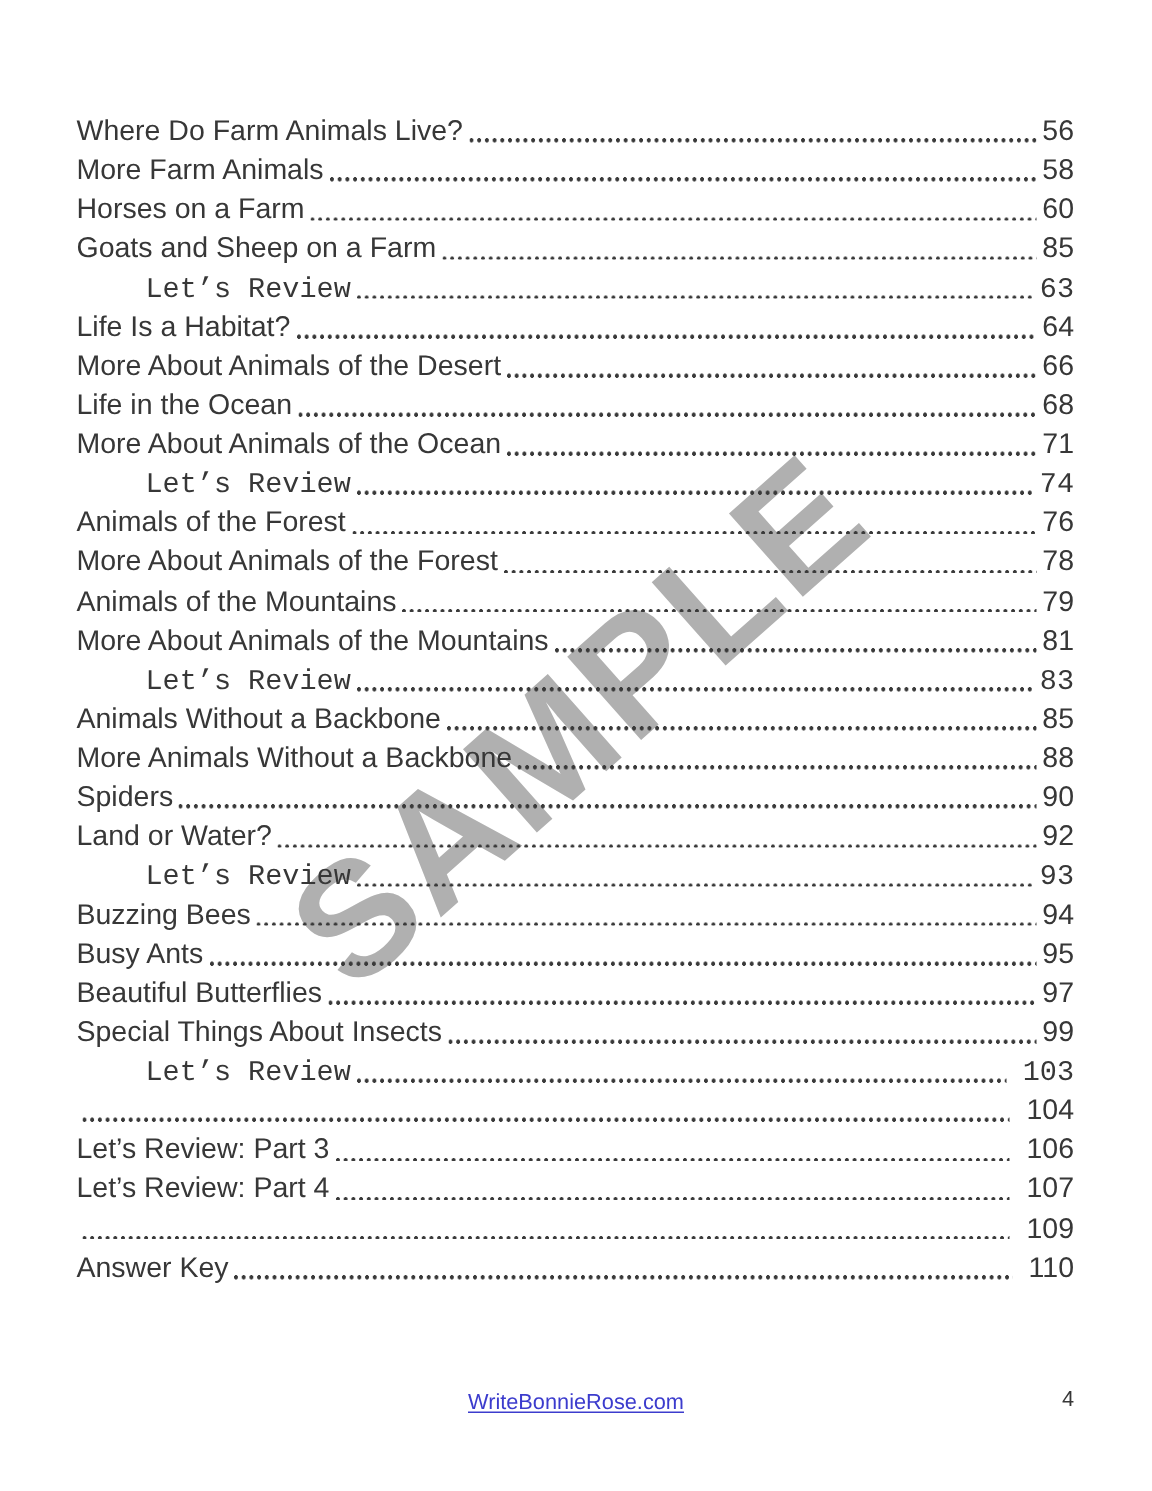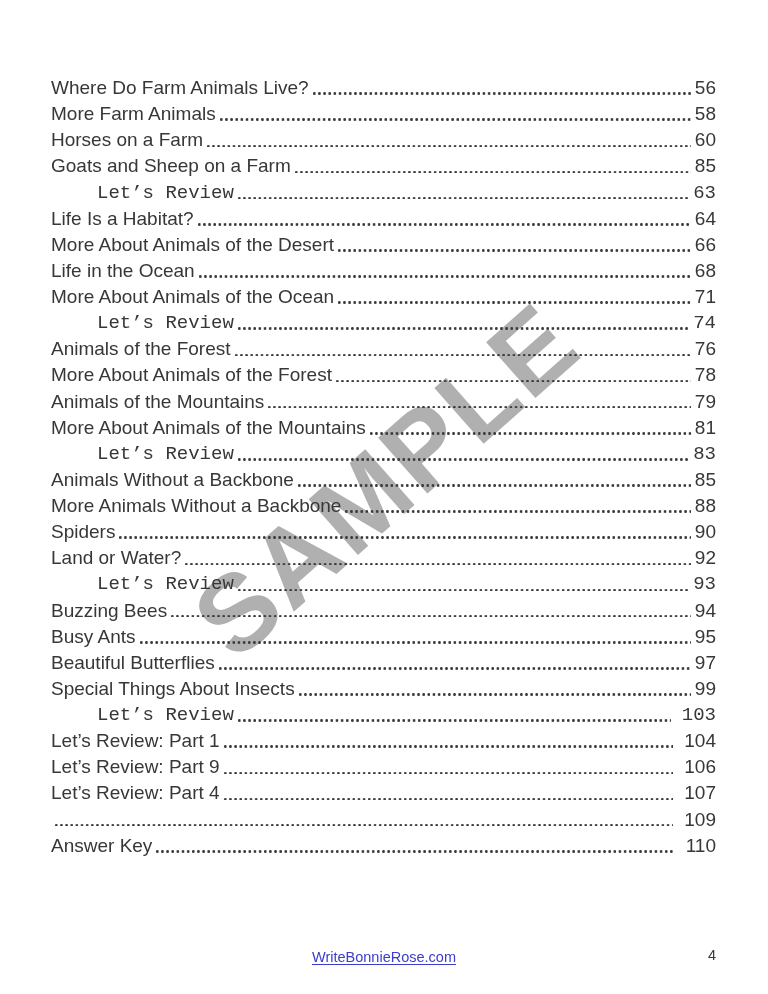--- a/index.html
+++ b/index.html
@@ -49,21 +49,21 @@
     background-image: radial-gradient(circle at 1.3px 1.3px, #3a3a3a 1.1px, rgba(0,0,0,0) 1.45px);
     background-size: 5.15px 2.6px;
     background-repeat: repeat-x;
     background-position: left bottom;
   }
   .toc-page { flex: 0 0 auto; padding-left: 2px; }
   .toc-page.wide { padding-left: 9px; }
   .footer {
     position: absolute;
     left: 0; right: 0;
-    top: 946px;
+    top: 924px;
     height: 30px;
     z-index: 1;
   }
   .footer-link {
     position: absolute;
     left: 50%;
     transform: translateX(-50%);
     top: 3px;
     font-size: 14.5px;
     color: #3c3ccd;
@@ -204,26 +204,25 @@
     <span class="toc-title">Special Things About Insects</span>
     <span class="leader"></span>
     <span class="toc-page">99</span>
   </div>
     <div class="toc-row indent">
     <span class="toc-title">Let’s Review</span>
     <span class="leader"></span>
     <span class="toc-page wide">103</span>
   </div>
     <div class="toc-row">
-    <span class="toc-title">Let’s Review: Part 1</span>
     <span class="leader"></span>
     <span class="toc-page wide">104</span>
   </div>
     <div class="toc-row">
-    <span class="toc-title">Let’s Review: Part 9</span>
+    <span class="toc-title">Let’s Review: Part 3</span>
     <span class="leader"></span>
     <span class="toc-page wide">106</span>
   </div>
     <div class="toc-row">
     <span class="toc-title">Let’s Review: Part 4</span>
     <span class="leader"></span>
     <span class="toc-page wide">107</span>
   </div>
     <div class="toc-row">
     <span class="leader"></span>

